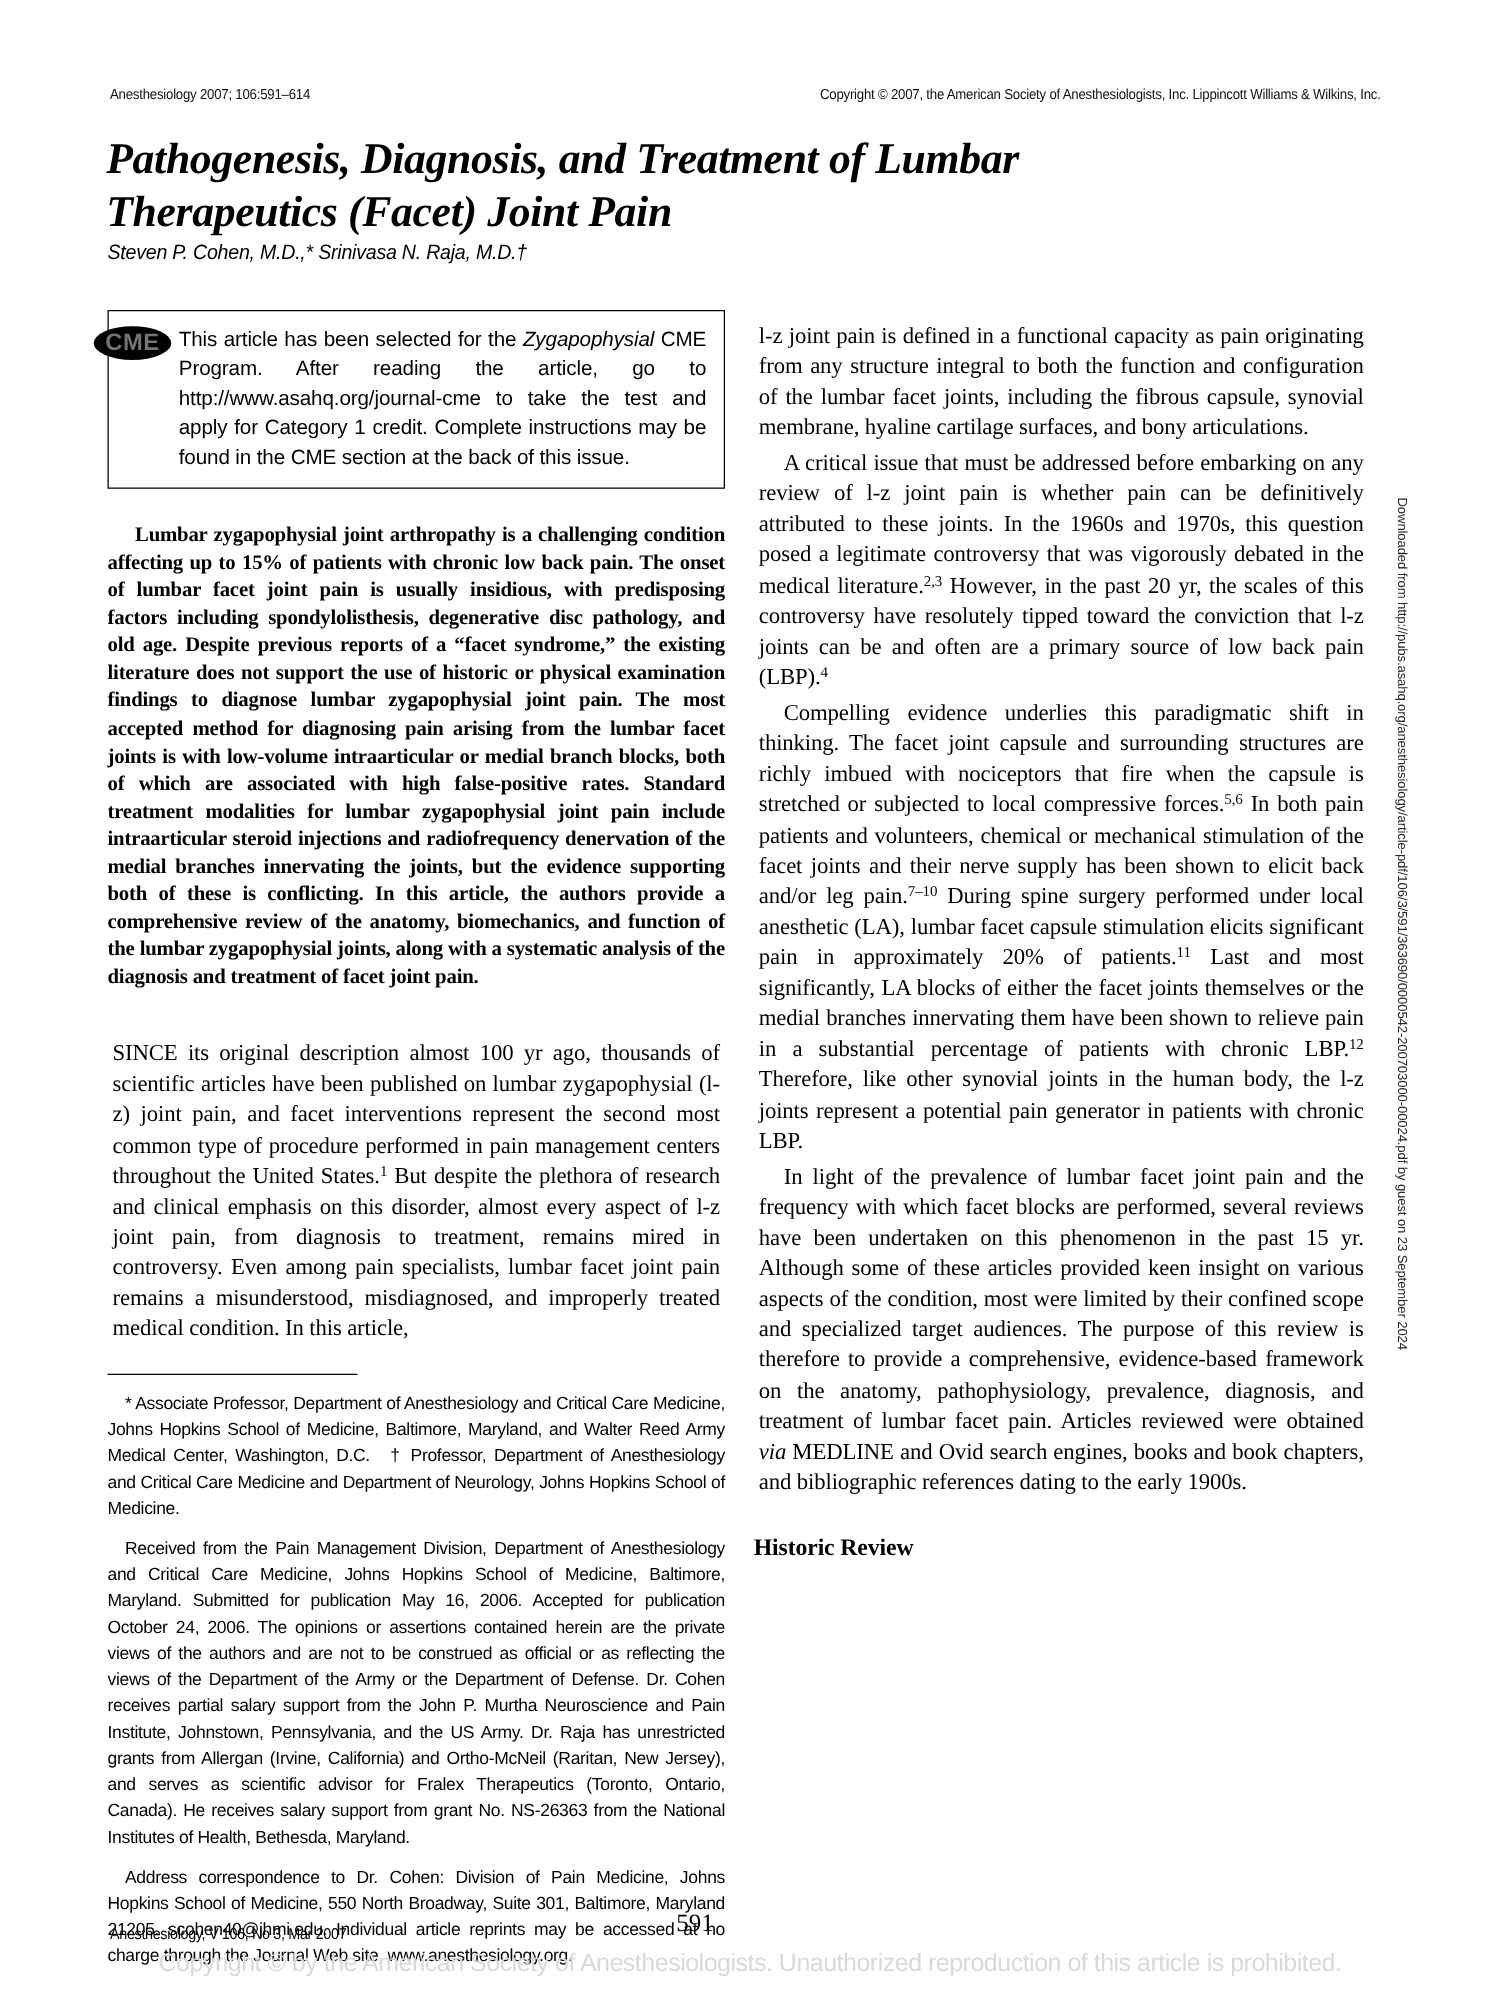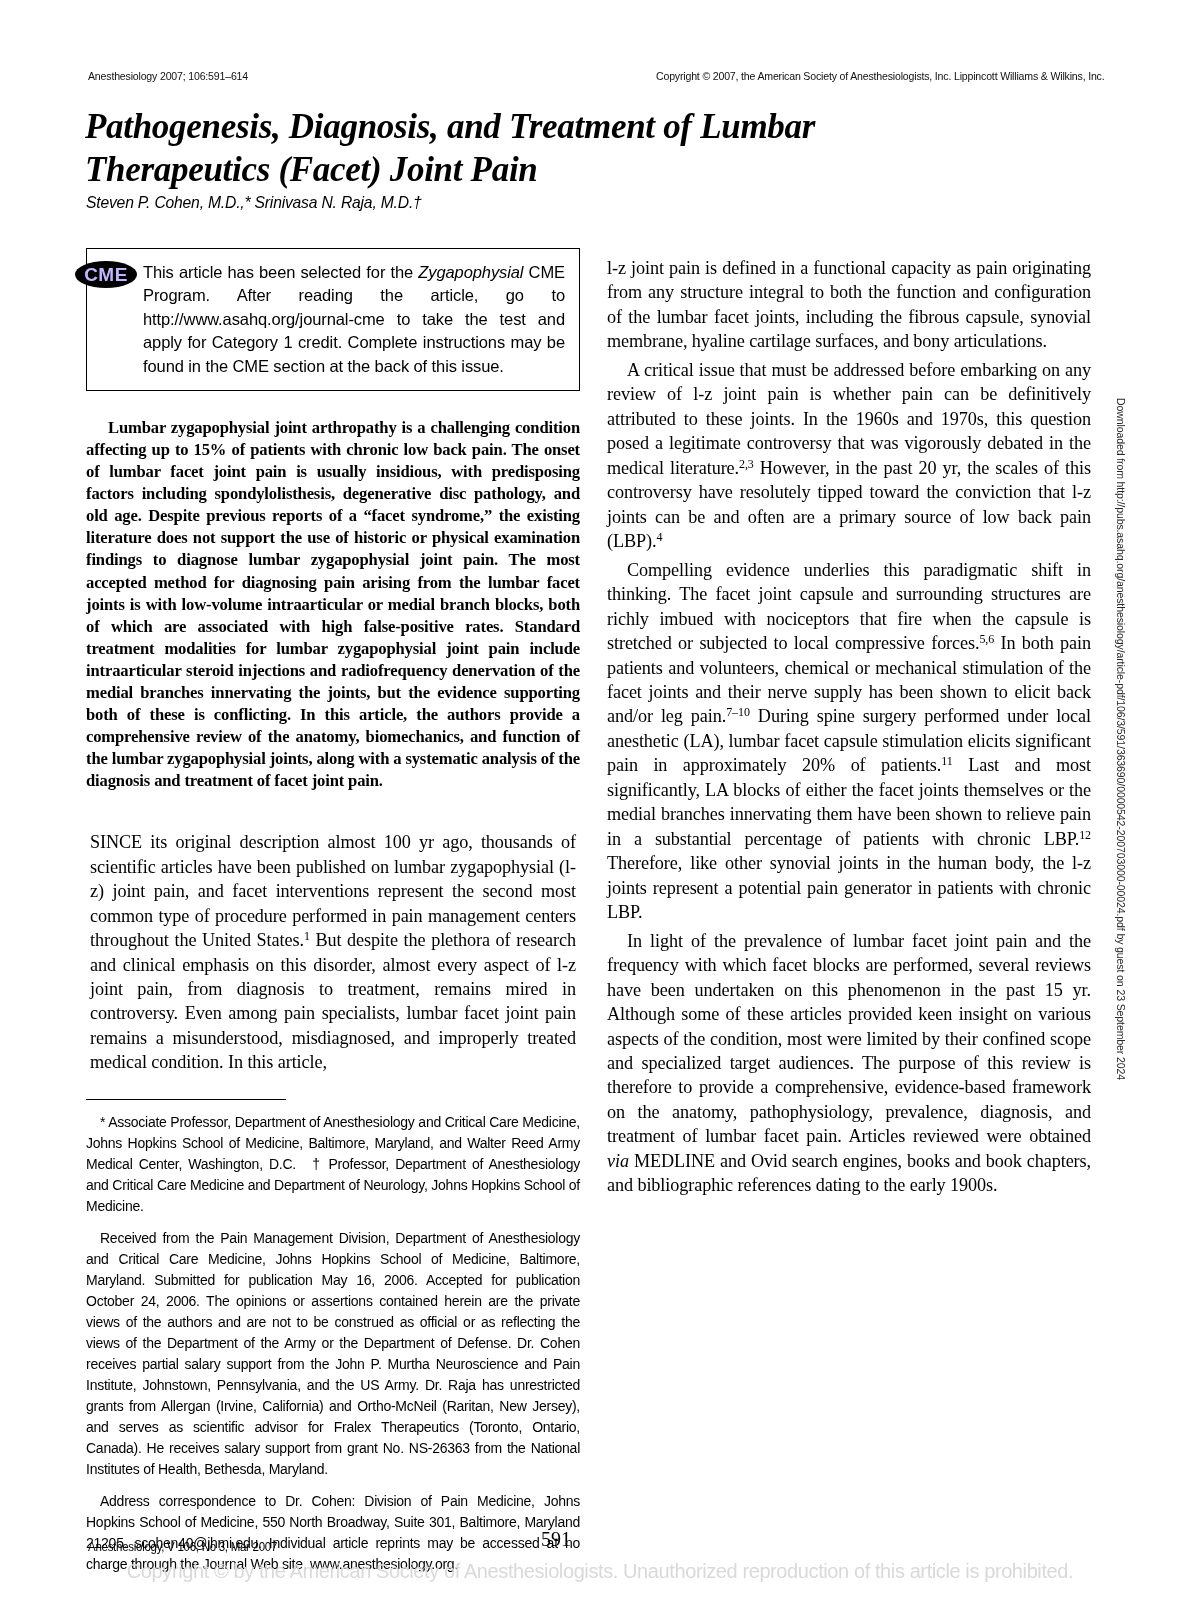--- a/index.html
+++ b/index.html
@@ -54,21 +54,21 @@
   .cme-text {
     font-family:"Liberation Sans", sans-serif;
     font-size:16.5px; line-height:1.42;
     text-align:justify; text-justify:inter-word;
     letter-spacing:-0.1px;
   }
   .cme-text i { font-style:italic; }
   .cme-badge {
     position:absolute; left:-12px; top:12px;
     width:62px; height:27px; border-radius:50%;
-    background:#000; color:#c4b5fd;
+    background:#000; color:#737373;
     font-family:"Liberation Sans", sans-serif;
     font-weight:bold; font-size:19px; letter-spacing:0.5px;
     display:flex; align-items:center; justify-content:center;
   }
 
   
   .abstract {
     font-family:"Liberation Serif", serif;
     font-weight:bold; font-size:16.6px; line-height:1.33;
     text-align:justify; text-justify:inter-word;
@@ -187,20 +187,21 @@
 
   <div class="col-right body-text">
     <p class="noindent">l-z joint pain is defined in a functional capacity as pain originating from any structure integral to both the function and configuration of the lumbar facet joints, including the fibrous capsule, synovial membrane, hyaline cartilage surfaces, and bony articulations.</p>
 
     <p><span>A critical issue that must be addressed before embarking on any review of l-z joint pain is whether pain can be definitively attributed to these joints. In the 1960s and 1970s, this question posed a legitimate controversy that was vigorously debated in the medical literature.</span><sup>2,3</sup><span> However, in the past 20 yr, the scales of this controversy have resolutely tipped toward the conviction that l-z joints can be and often are a primary source of low back pain (LBP).</span><sup>4</sup></p>
 
     <p><span>Compelling evidence underlies this paradigmatic shift in thinking. The facet joint capsule and surrounding structures are richly imbued with nociceptors that fire when the capsule is stretched or subjected to local compressive forces.</span><sup>5,6</sup><span> In both pain patients and volunteers, chemical or mechanical stimulation of the facet joints and their nerve supply has been shown to elicit back and/or leg pain.</span><sup>7–10</sup><span> During spine surgery performed under local anesthetic (LA), lumbar facet capsule stimulation elicits significant pain in approximately 20% of patients.</span><sup>11</sup><span> Last and most significantly, LA blocks of either the facet joints themselves or the medial branches innervating them have been shown to relieve pain in a substantial percentage of patients with chronic LBP.</span><sup>12</sup><span> Therefore, like other synovial joints in the human body, the l-z joints represent a potential pain generator in patients with chronic LBP.</span></p>
 
     <p><span>In light of the prevalence of lumbar facet joint pain and the frequency with which facet blocks are performed, several reviews have been undertaken on this phenomenon in the past 15 yr. Although some of these articles provided keen insight on various aspects of the condition, most were limited by their confined scope and specialized target audiences. The purpose of this review is therefore to provide a comprehensive, evidence-based framework on the anatomy, pathophysiology, prevalence, diagnosis, and treatment of lumbar facet pain. Articles reviewed were obtained </span><i>via</i><span> MEDLINE and Ovid search engines, books and book chapters, and bibliographic references dating to the early 1900s.</span></p>
 
+    <div class="sec-head">Historic Review</div>
 
   </div>
 
   <div class="vstamp">Downloaded from http://pubs.asahq.org/anesthesiology/article-pdf/106/3/591/363690/0000542-200703000-00024.pdf by guest on 23 September 2024</div>
 
   <div class="footer-left">Anesthesiology, V 106, No 3, Mar 2007</div>
   <div class="footer-page">591</div>
   <div class="watermark">Copyright © by the American Society of Anesthesiologists. Unauthorized reproduction of this article is prohibited.</div>
 
 </div>

